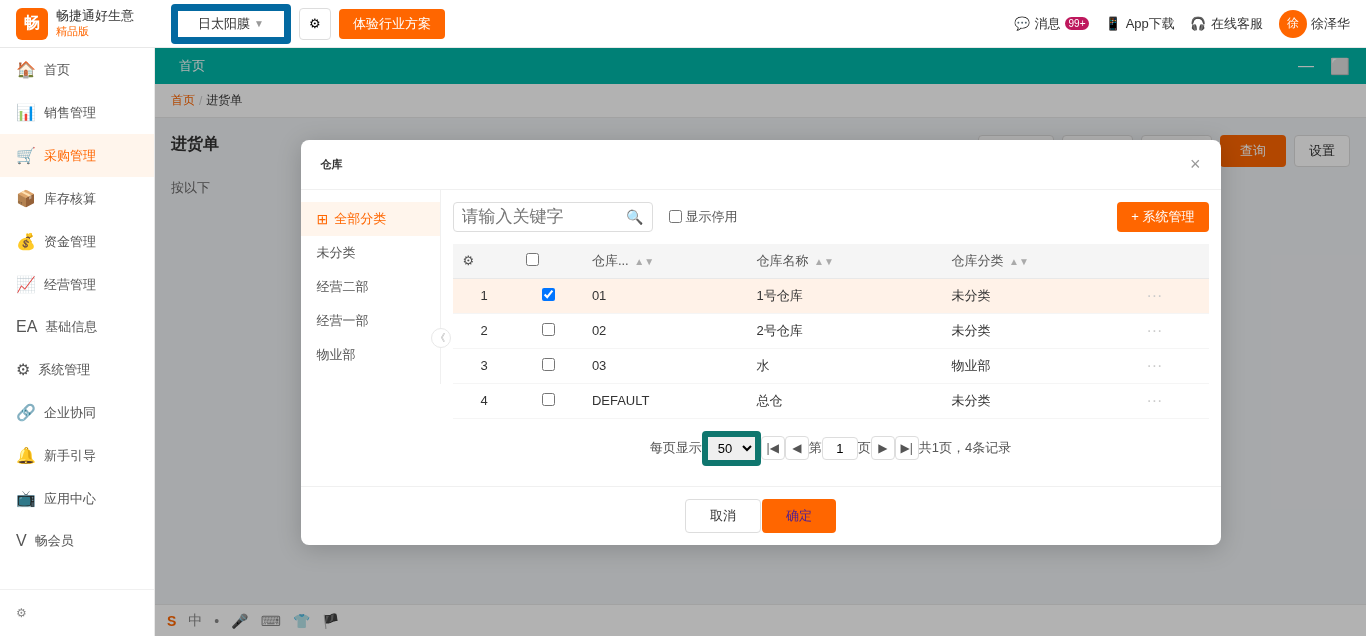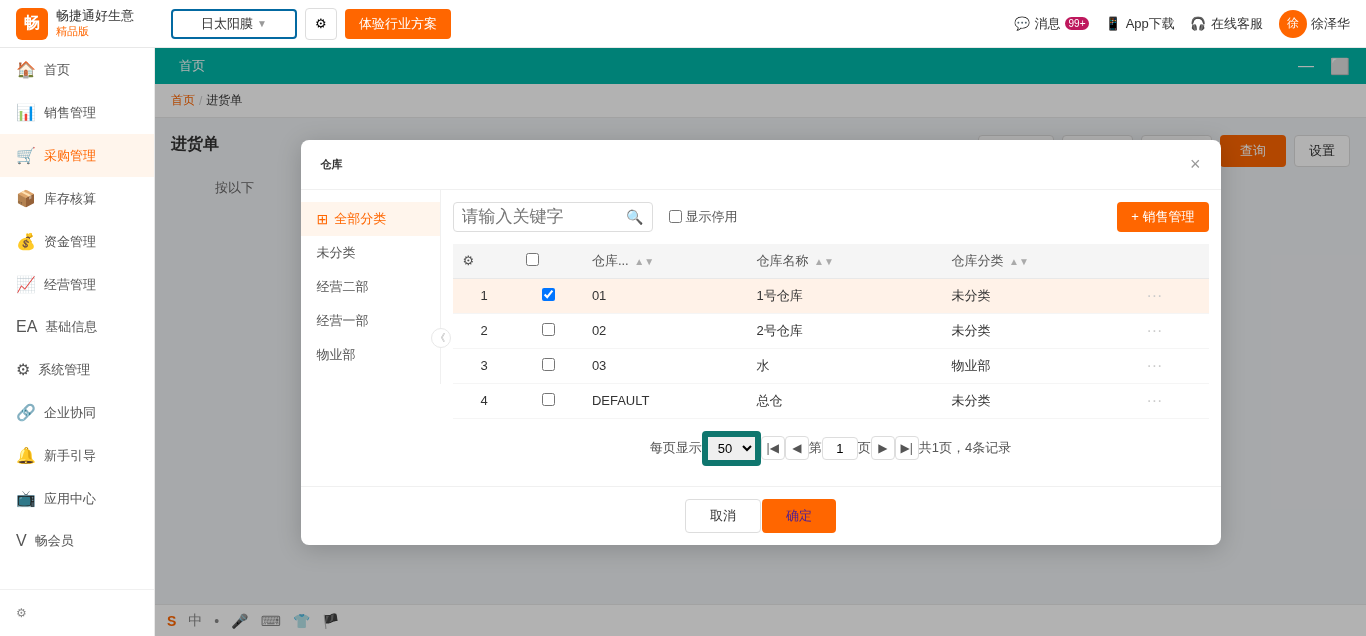--- a/index.html
+++ b/index.html
@@ -29,21 +29,21 @@
       display: flex; align-items: center; justify-content: center;
       color: #fff; font-weight: bold; font-size: 16px;
     }
     .logo-text { font-size: 13px; color: #333; line-height: 1.3; }
     .logo-sub { font-size: 11px; color: #f60; }
     .header-middle {
       display: flex; align-items: center; gap: 8px; flex: 1;
     }
     .company-selector {
       display: flex; align-items: center; gap: 4px;
-      padding: 4px 28px; border: 2px solid #0369a1; border-radius: 4px;
+      padding: 4px 20px; border: 7px solid #0369a1; border-radius: 4px;
       cursor: pointer; font-size: 13px; color: #333; background: #fff;
     }
     .chevron-down { font-size: 10px; color: #999; }
     .gear-btn {
       width: 32px; height: 32px; border: 1px solid #ddd; border-radius: 4px;
       display: flex; align-items: center; justify-content: center; cursor: pointer; background: #fff;
     }
     .trial-btn {
       background: #f60; color: #fff; border: none; border-radius: 4px;
       padding: 6px 14px; cursor: pointer; font-size: 13px;
@@ -77,21 +77,21 @@
 
     
     .breadcrumb { padding: 8px 16px; background: #fff; border-bottom: 1px solid #e8e8e8; display: flex; align-items: center; gap: 4px; font-size: 12px; color: #666; }
     .breadcrumb-sep { color: #ccc; }
     .breadcrumb-active { color: #333; }
 
     
     .page-content { padding: 16px; flex: 1; }
     .page-title { font-size: 16px; font-weight: bold; color: #333; margin-bottom: 12px; }
     .filter-bar { display: flex; align-items: center; gap: 8px; margin-bottom: 12px; flex-wrap: wrap; }
-    .filter-label { font-size: 13px; color: #666; margin-left: 44px; }
+    .filter-label { font-size: 13px; color: #666; }
     .action-bar { display: flex; gap: 8px; }
     .btn-primary { background: #f60; color: #fff; border: none; border-radius: 4px; padding: 6px 20px; cursor: pointer; font-size: 13px; }
     .btn-default { background: #fff; color: #333; border: 1px solid #ddd; border-radius: 4px; padding: 6px 14px; cursor: pointer; font-size: 13px; }
     .btn-icon { display: flex; align-items: center; gap: 4px; }
 
     
     .teal-bar { background: #00b8a9; height: 36px; display: flex; align-items: center; padding: 0 16px; gap: 8px; }
     .teal-tab { color: #fff; font-size: 13px; padding: 4px 8px; cursor: pointer; }
 
     
@@ -358,21 +358,21 @@
 
             <div class="modal-toolbar">
               <div class="search-box">
                 <input type="text" placeholder="请输入关键字" style="">
                 <span class="search-icon">🔍</span>
               </div>
               <label class="show-disabled">
                 <input type="checkbox" style="">
                 <span>显示停用</span>
               </label>
-              <button class="add-btn">+ 销售管理</button>
+              <button class="add-btn">+ 系统管理</button>
             </div>
 
             <div style="flex:1; overflow-y:auto;">
               <table class="modal-table">
                 <thead>
                   <tr>
                     <th class="gear-col">⚙</th>
                     <th class="checkbox-col"><input type="checkbox" style=""></th>
                     <th>仓库... <span class="sort-icon">▲▼</span></th>
                     <th>仓库名称 <span class="sort-icon">▲▼</span></th>

